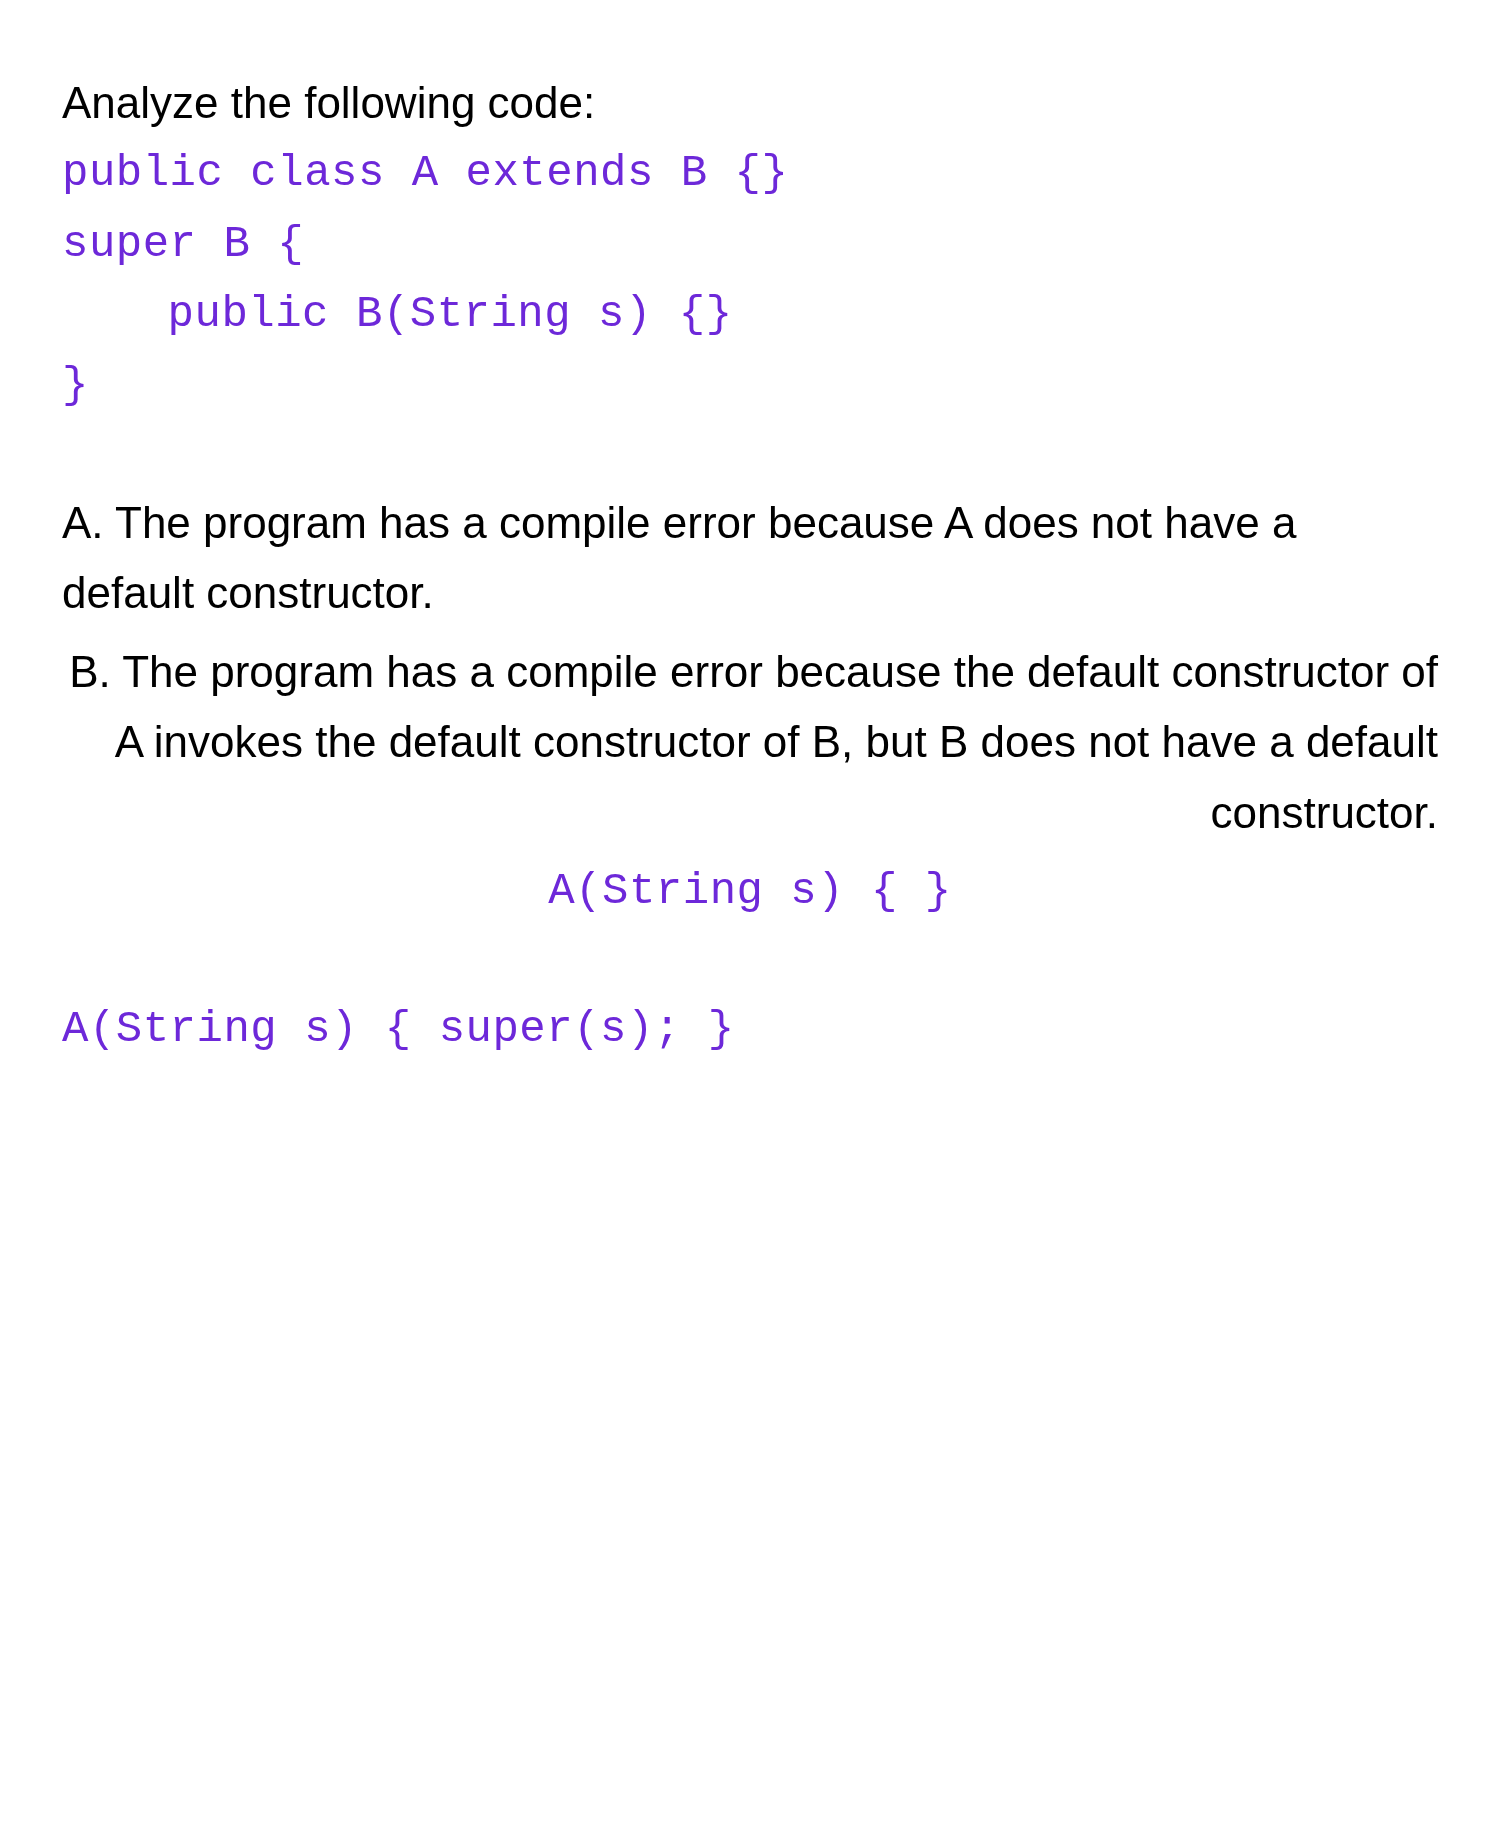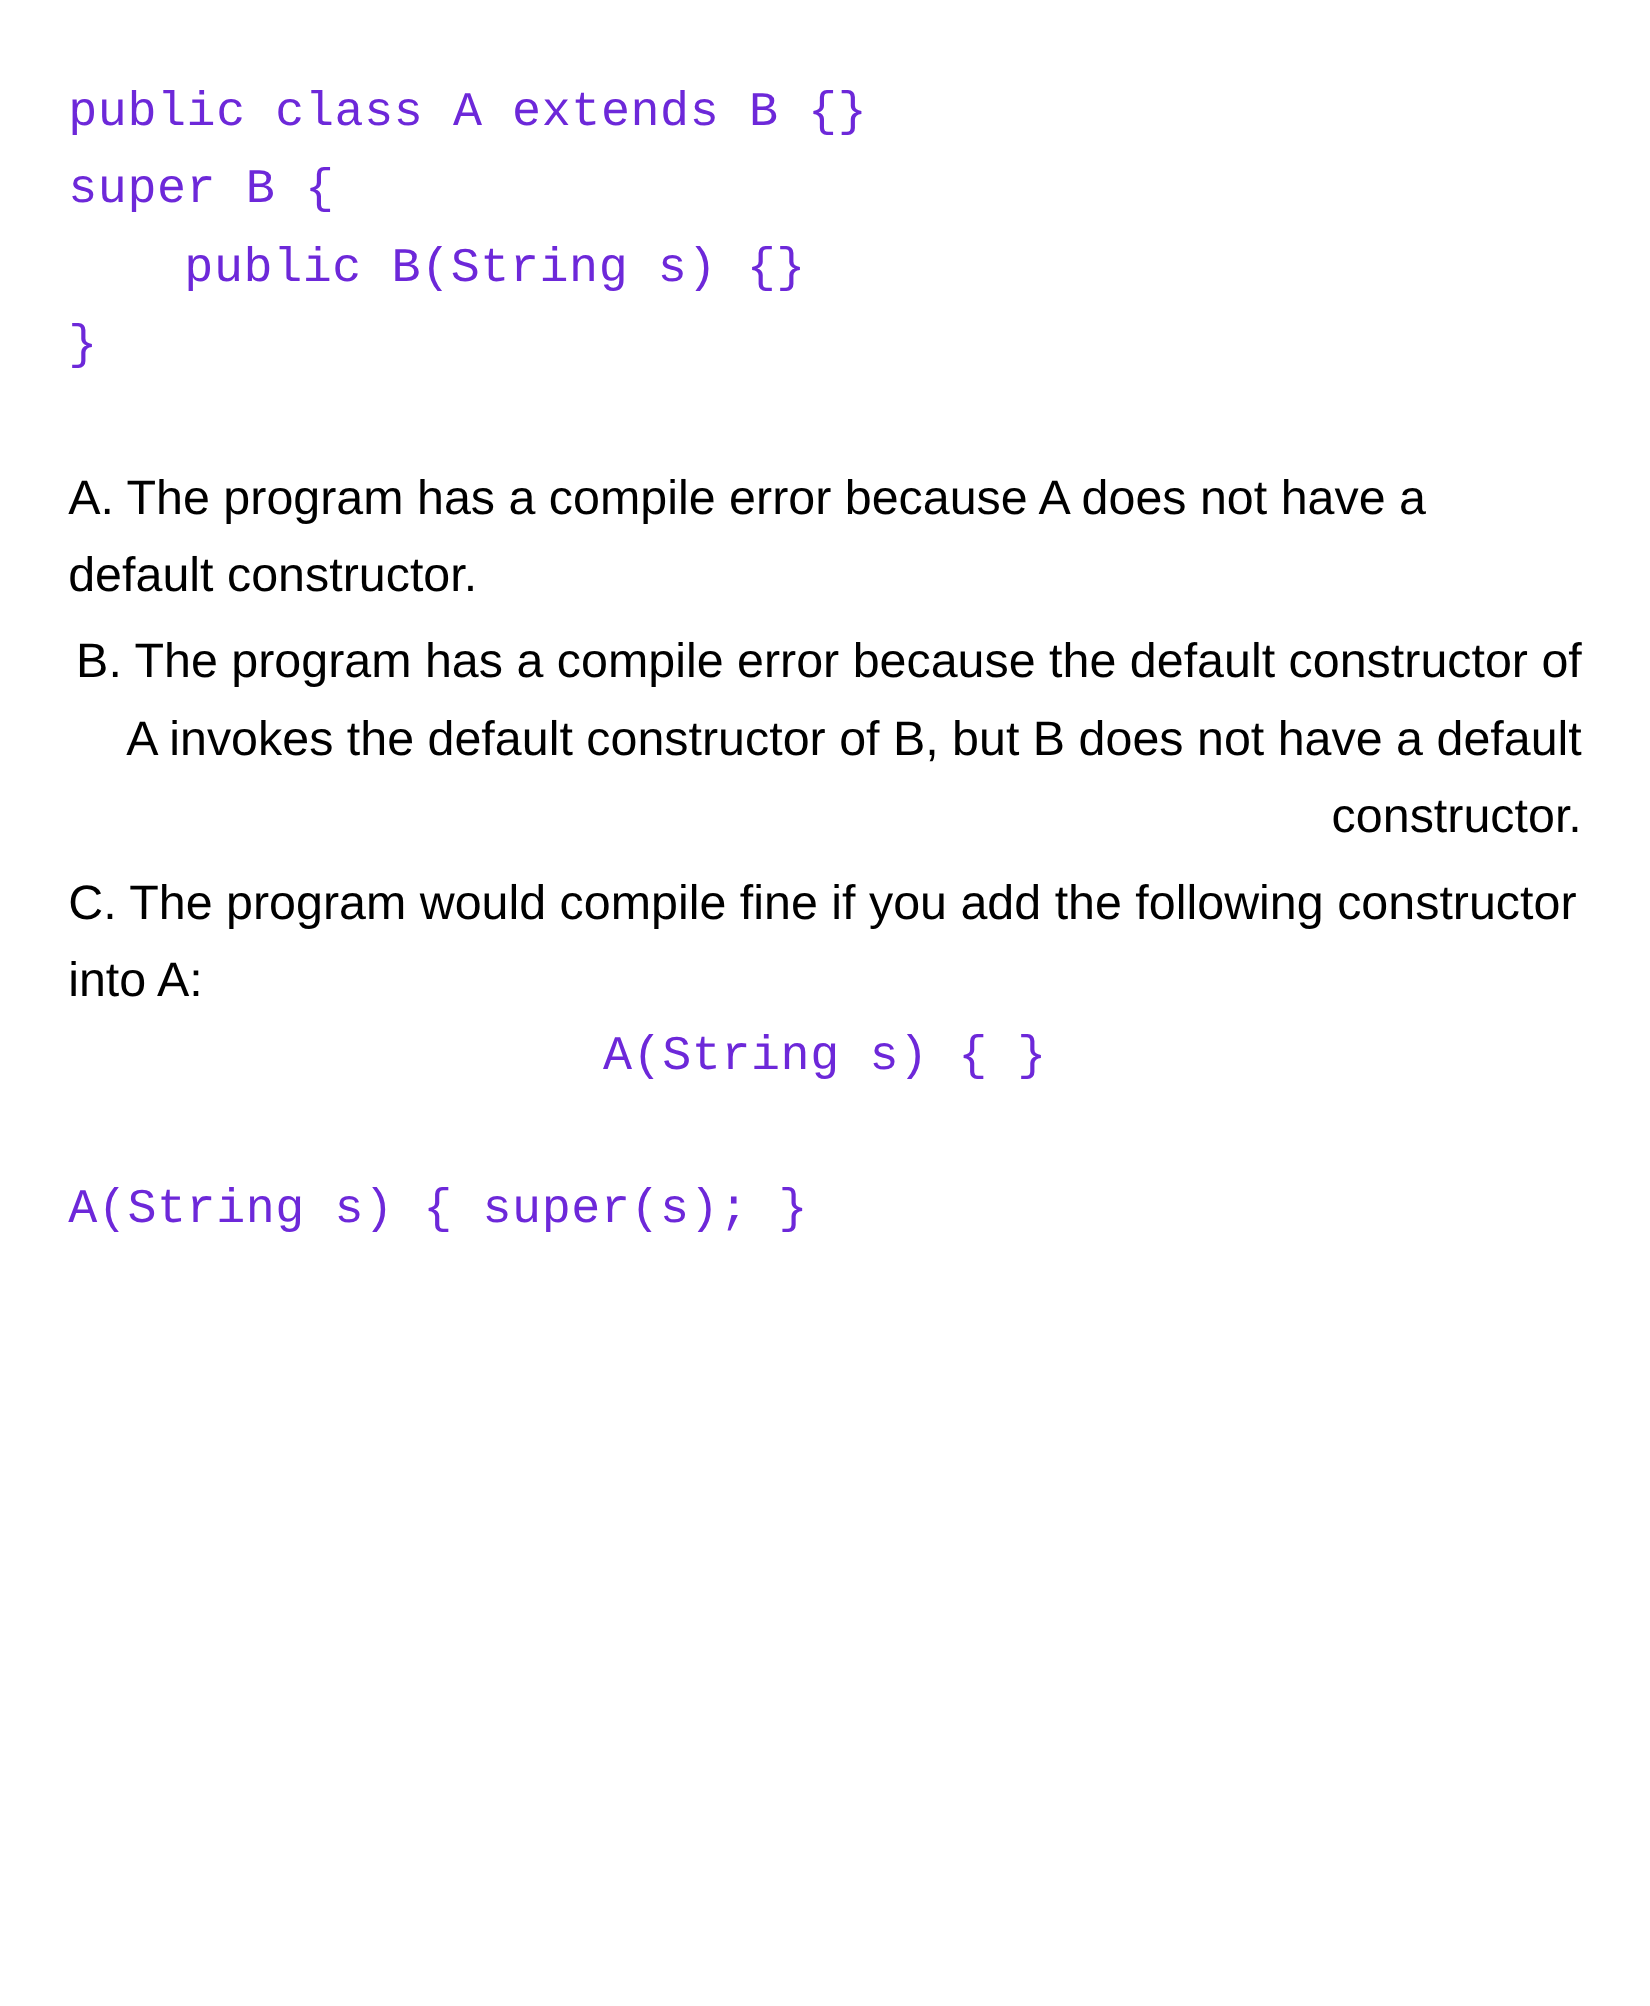--- a/index.html
+++ b/index.html
@@ -50,34 +50,34 @@
       margin-bottom: 68px;
       text-align: center;
     }
     .option-d {
     }
   </style>
 </head>
 <body>
 
 <div class="question-block">
+  <div class="regular-text">Analyze the following code:</div>
   <div class="mono-text">public class A extends B {}</div>
   <div class="mono-text">super B {</div>
   <div class="mono-text mono-indent">public B(String s) {}</div>
   <div class="mono-text">}</div>
 </div>
 
 <div class="option-block">
   <div class="regular-text">A. The program has a compile error because A does not have a default constructor.</div>
 </div>
 
 <div class="option-block option-b">
   <div class="regular-text">B. The program has a compile error because the default constructor of A invokes the default constructor of B, but B does not have a default constructor.</div>
 </div>
 
 <div class="option-block option-c">
-  <div class="regular-text">C. The program would compile fine if you add the following constructor into A:</div>
   <div class="mono-text option-c-code">A(String s) { }</div>
 </div>
 
 <div class="option-block option-d">
   <div class="mono-text">A(String s) { super(s); }</div>
 </div>
 
 </body></html>

